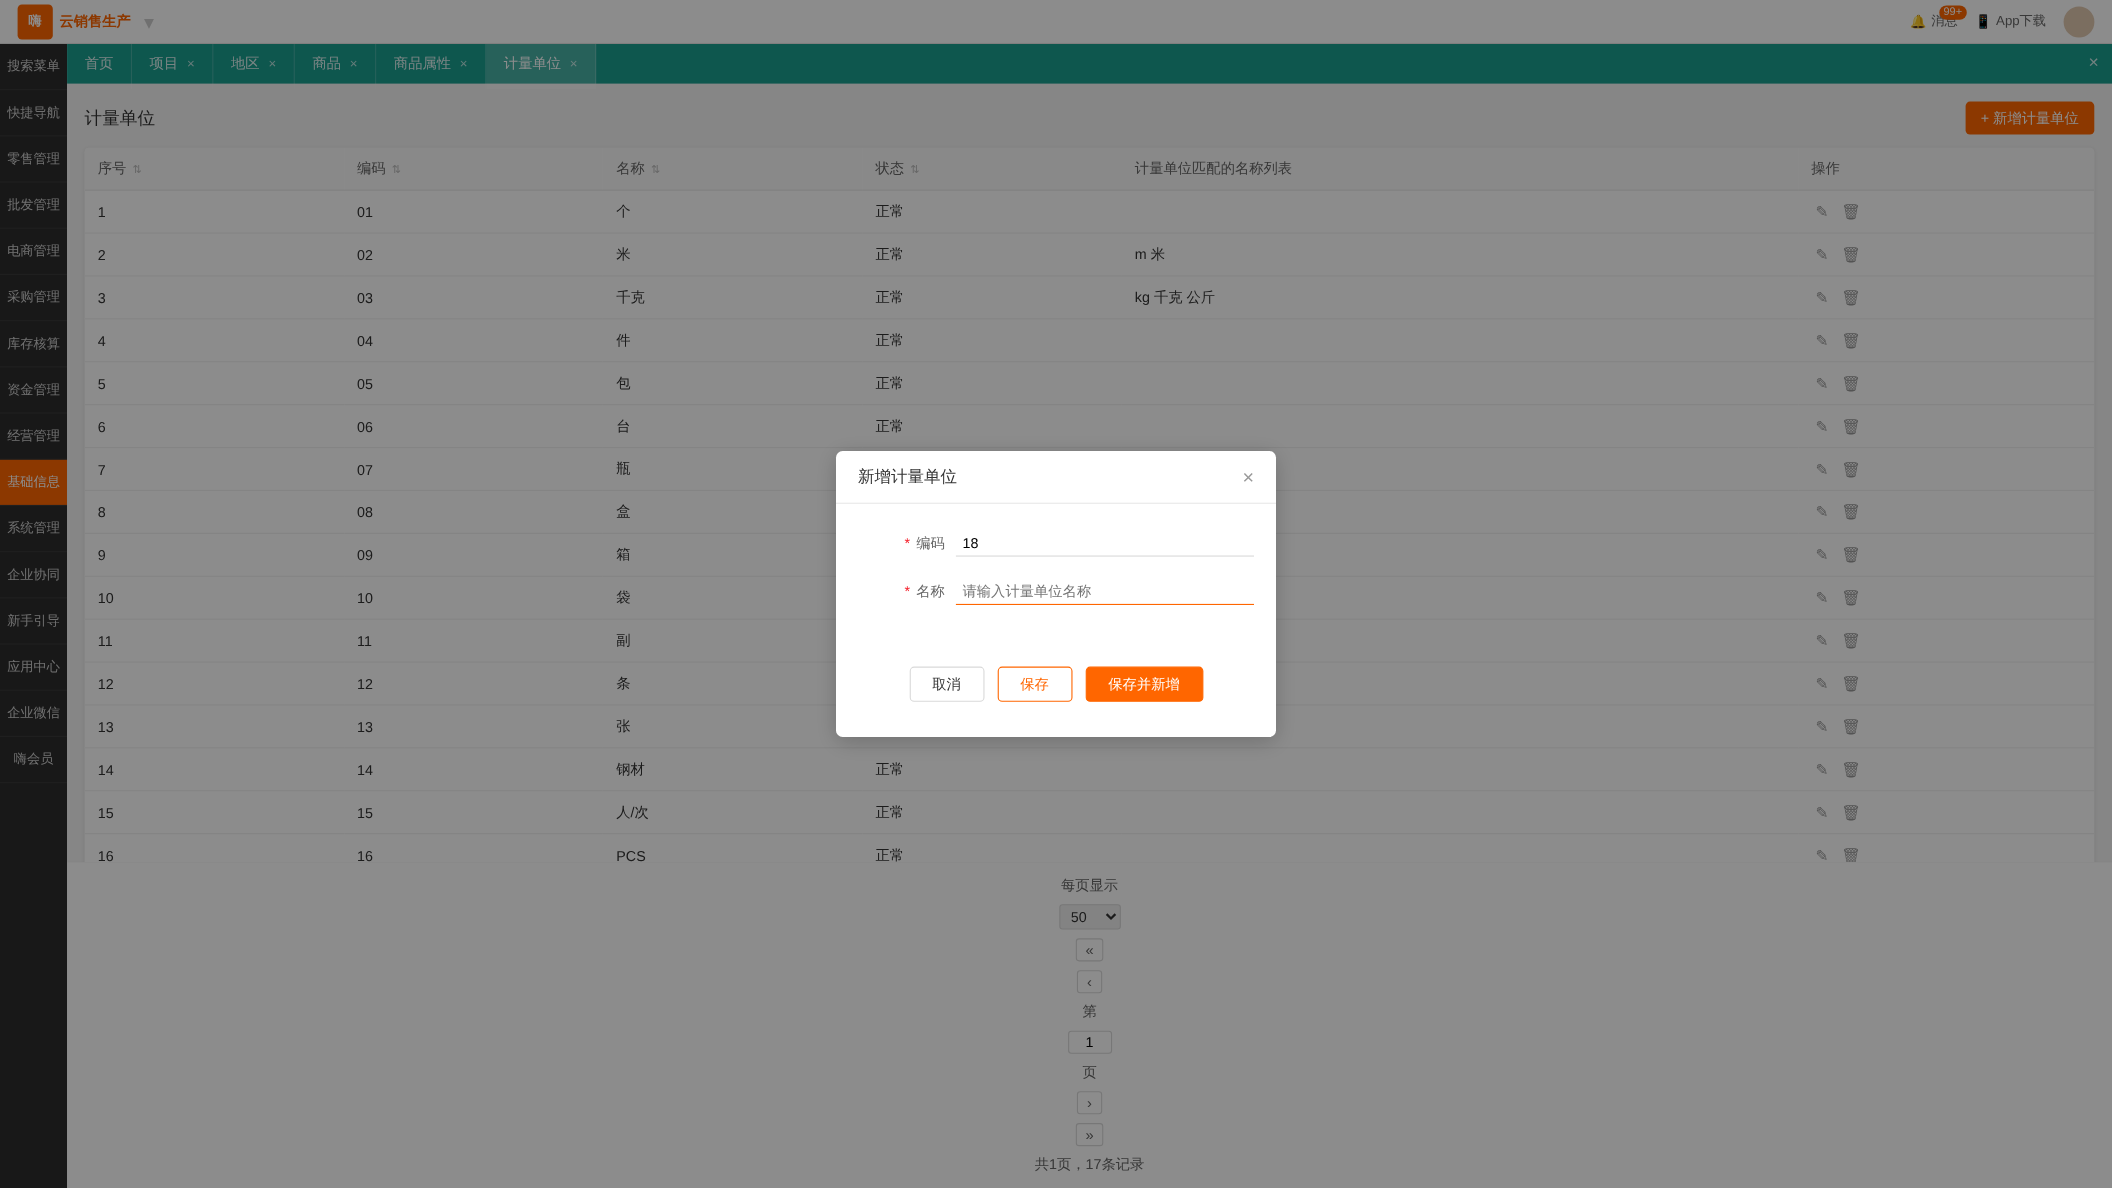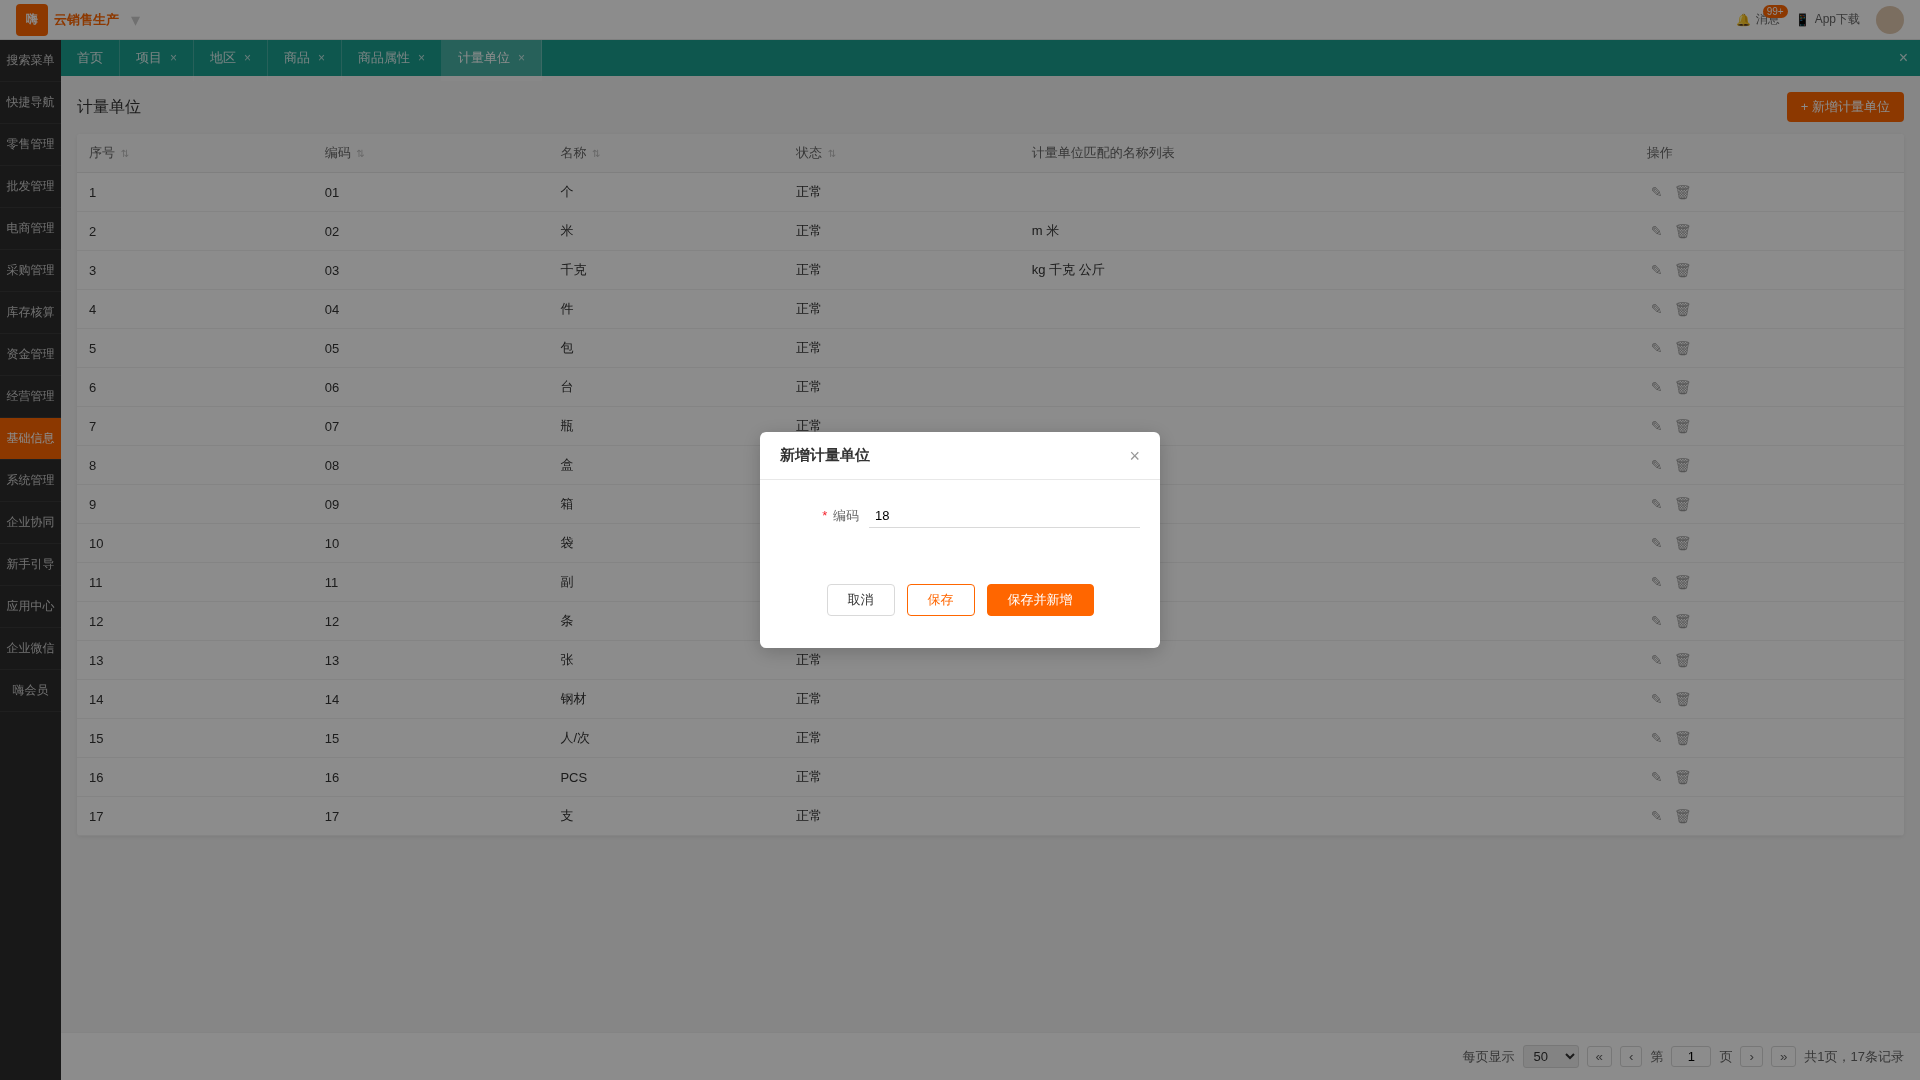--- a/index.html
+++ b/index.html
@@ -45,31 +45,31 @@
 
     
     .data-table { width: 100%; border-collapse: collapse; background: #fff; border-radius: 4px; overflow: hidden; box-shadow: 0 1px 4px rgba(0,0,0,0.08); }
     .data-table th { background: #fafafa; padding: 10px 12px; text-align: left; color: #666; font-weight: 500; border-bottom: 1px solid #e8e8e8; font-size: 13px; white-space: nowrap; }
     .data-table td { padding: 9px 12px; border-bottom: 1px solid #f0f0f0; font-size: 13px; color: #333; }
     .status-normal { color: #52c41a; }
     .action-btn { background: none; border: none; cursor: pointer; color: #999; padding: 2px 4px; font-size: 14px; }
     .sort-icon { display: inline-block; color: #bbb; font-size: 10px; margin-left: 2px; }
 
     
-    .pagination-bar { display: flex; align-items: center; justify-content: flex-end; padding: 12px 16px; background: #fff; border-top: 1px solid #f0f0f0; gap: 8px; font-size: 13px; color: #666; }
+    .pagination-bar { display: flex; align-items: center; justify-content: flex-end; padding: 12px 16px; background: #fff; border-top: 1px solid #f0f0f0; gap: 8px; font-size: 13px; color: #666; flex-direction: column; }
     .page-size-select { border: 1px solid #d9d9d9; border-radius: 3px; padding: 2px 6px; font-size: 13px; color: #333; }
     .page-nav-btn { border: 1px solid #d9d9d9; background: #fff; border-radius: 3px; padding: 2px 8px; cursor: pointer; color: #666; }
     .page-nav-btn:disabled { color: #d9d9d9; cursor: not-allowed; }
     .page-input { border: 1px solid #d9d9d9; border-radius: 3px; padding: 2px 6px; width: 40px; text-align: center; font-size: 13px; }
 
     
     .modal-overlay { position: fixed; top: 0; left: 0; right: 0; bottom: 0; background: rgba(0,0,0,0.45); z-index: 1000; display: flex; align-items: center; justify-content: center; }
     .modal { background: #fff; border-radius: 6px; width: 400px; box-shadow: 0 4px 20px rgba(0,0,0,0.2); }
     .modal-header { display: flex; align-items: center; justify-content: space-between; padding: 14px 20px; border-bottom: 1px solid #e8e8e8; }
-    .modal-title { font-size: 15px; color: #333; font-weight: 700; }
+    .modal-title { font-size: 15px; color: #333; font-weight: 400; }
     .modal-close { background: none; border: none; cursor: pointer; color: #999; font-size: 18px; line-height: 1; }
     .modal-body { padding: 24px 20px; margin-left: 19px; }
     .form-row { display: flex; align-items: center; margin-bottom: 20px; }
     .form-label { width: 60px; text-align: right; color: #666; font-size: 13px; margin-right: 10px; }
     .form-label .required { color: #f5222d; margin-right: 2px; }
     .form-input { flex: 1; border: none; border-bottom: 1px solid #d9d9d9; padding: 4px 6px; font-size: 13px; outline: none; }
     .form-input.active-border { border-bottom-color: #f60; }
     .modal-footer { display: flex; align-items: center; justify-content: center; gap: 12px; padding: 12px 20px 32px; }
     .btn-cancel { border: 1px solid #d9d9d9; background: #fff; border-radius: 4px; padding: 6px 20px; font-size: 13px; cursor: pointer; color: #333; }
     .btn-save { border: 1px solid #f60; background: #fff; color: #f60; border-radius: 4px; padding: 6px 20px; font-size: 13px; cursor: pointer; }
@@ -383,20 +383,27 @@
       <button class="modal-close">×</button>
     </div>
     <div class="modal-body">
       <div class="form-row">
         <span class="form-label">
           <span class="required">*</span>
           <span>编码</span>
         </span>
         <input class="form-input" type="text" id="code-input" value="18" style="">
       </div>
+      <div class="form-row">
+        <span class="form-label">
+          <span class="required">*</span>
+          <span>名称</span>
+        </span>
+        <input class="form-input active-border" type="text" id="name-input" placeholder="请输入计量单位名称" style="">
+      </div>
     </div>
     <div class="modal-footer">
       <button class="btn-cancel">取消</button>
       <button class="btn-save">保存</button>
       <button class="btn-save-new">保存并新增</button>
     </div>
   </div>
 </div>
 
 </body></html>

